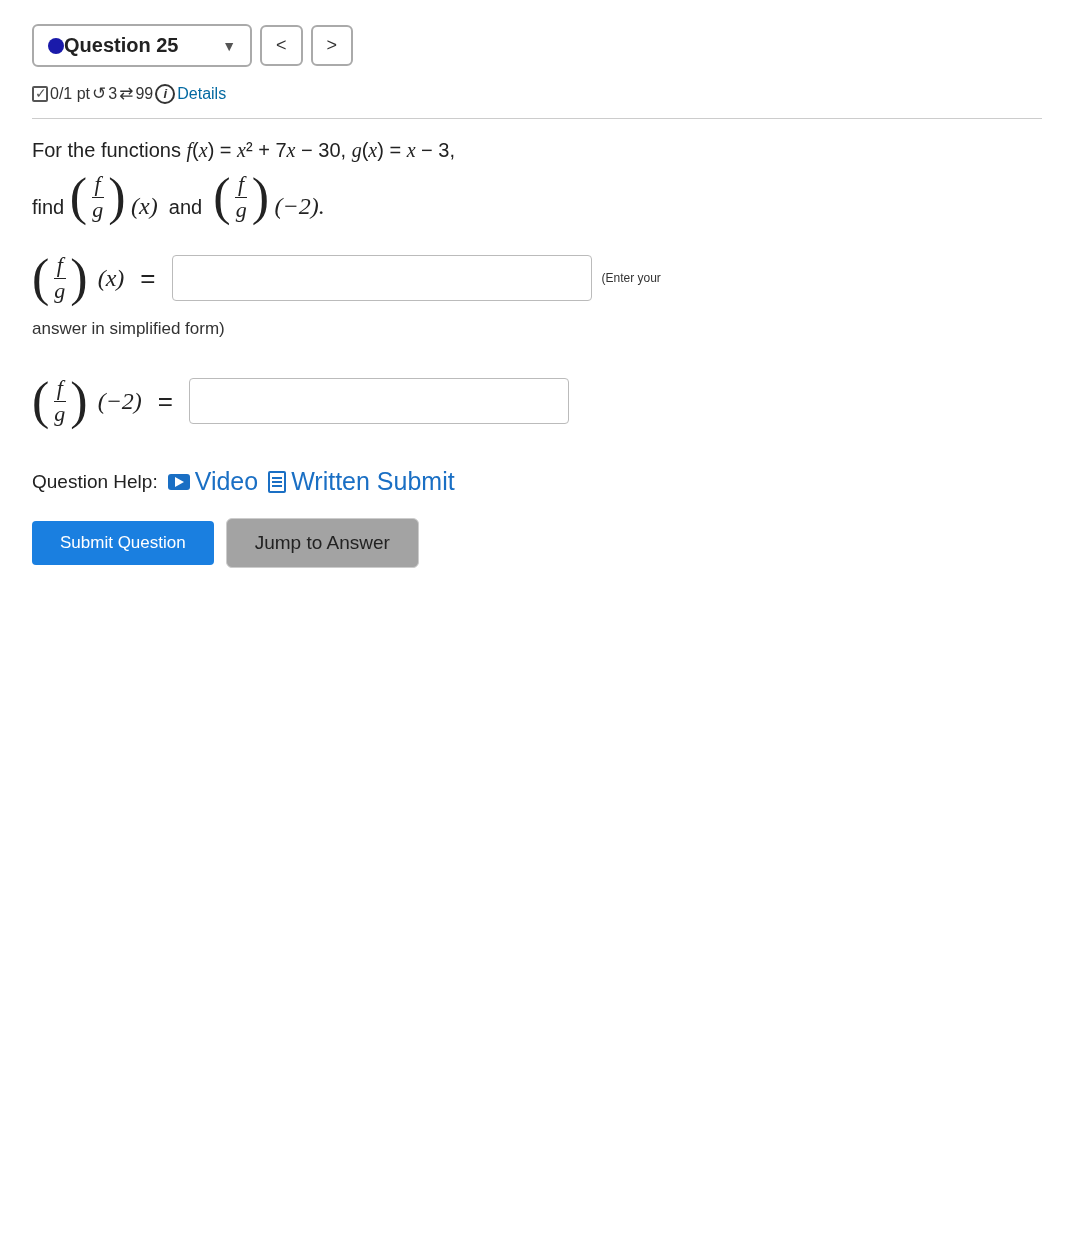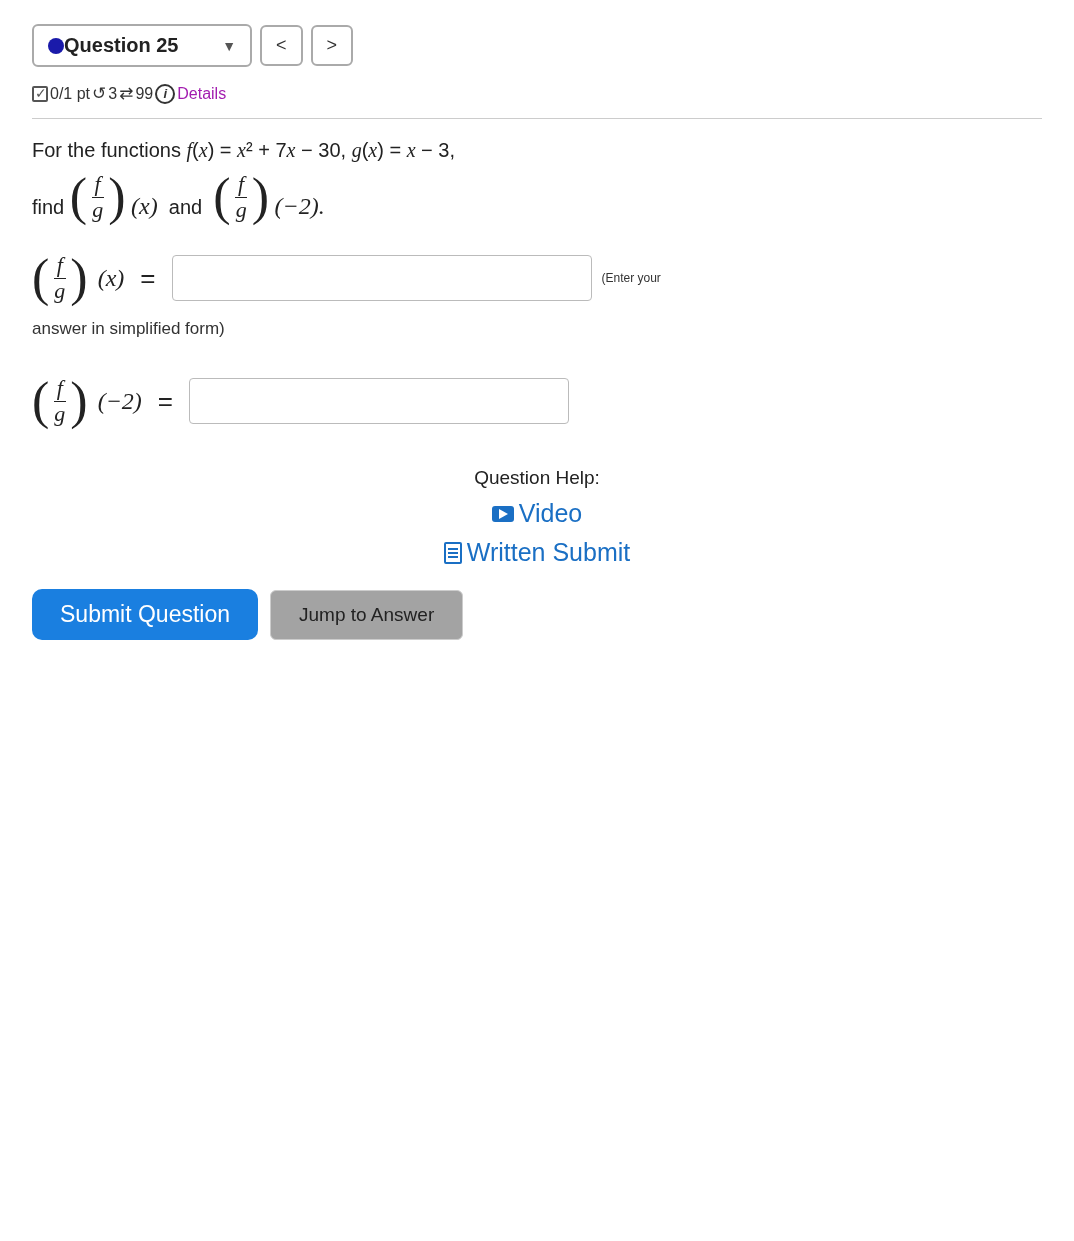--- a/index.html
+++ b/index.html
@@ -72,21 +72,21 @@
       border: 2px solid #333;
       border-radius: 50%;
       display: inline-flex;
       align-items: center;
       justify-content: center;
       font-size: 13px;
       font-weight: bold;
       font-style: italic;
     }
     .details-link {
-      color: #a21caf;
+      color: #0369a1;
       text-decoration: none;
       font-size: 16px;
     }
 
     
     .problem-text {
       font-size: 20px;
       line-height: 1.5;
       margin-bottom: 28px;
       margin-top: 2px;
@@ -141,21 +141,20 @@
       outline: none;
     }
 
     
     .question-help {
       display: flex;
       align-items: center;
       gap: 10px;
       font-size: 19px;
       margin-bottom: 22px;
-      flex-direction: column;
     }
     .help-link {
       color: #1a6fc4;
       text-decoration: none;
       display: flex;
       align-items: center;
       gap: 5px;
       font-size: 25px;
     }
     .video-icon {
@@ -196,23 +195,23 @@
     
     .btn-row {
       display: flex;
       align-items: center;
       gap: 12px;
     }
     .btn-submit {
       background: #1a7fe0;
       color: #fff;
       border: none;
-      border-radius: 10px;
+      border-radius: 4px;
       padding: 12px 28px;
-      font-size: 23px;
+      font-size: 17px;
       cursor: pointer;
       font-weight: 500;
     }
     .btn-jump {
       background: #a3a3a3;
       color: #222;
       border: 1px solid #ccc;
       border-radius: 6px;
       padding: 13px 28px;
       font-size: 19px;

